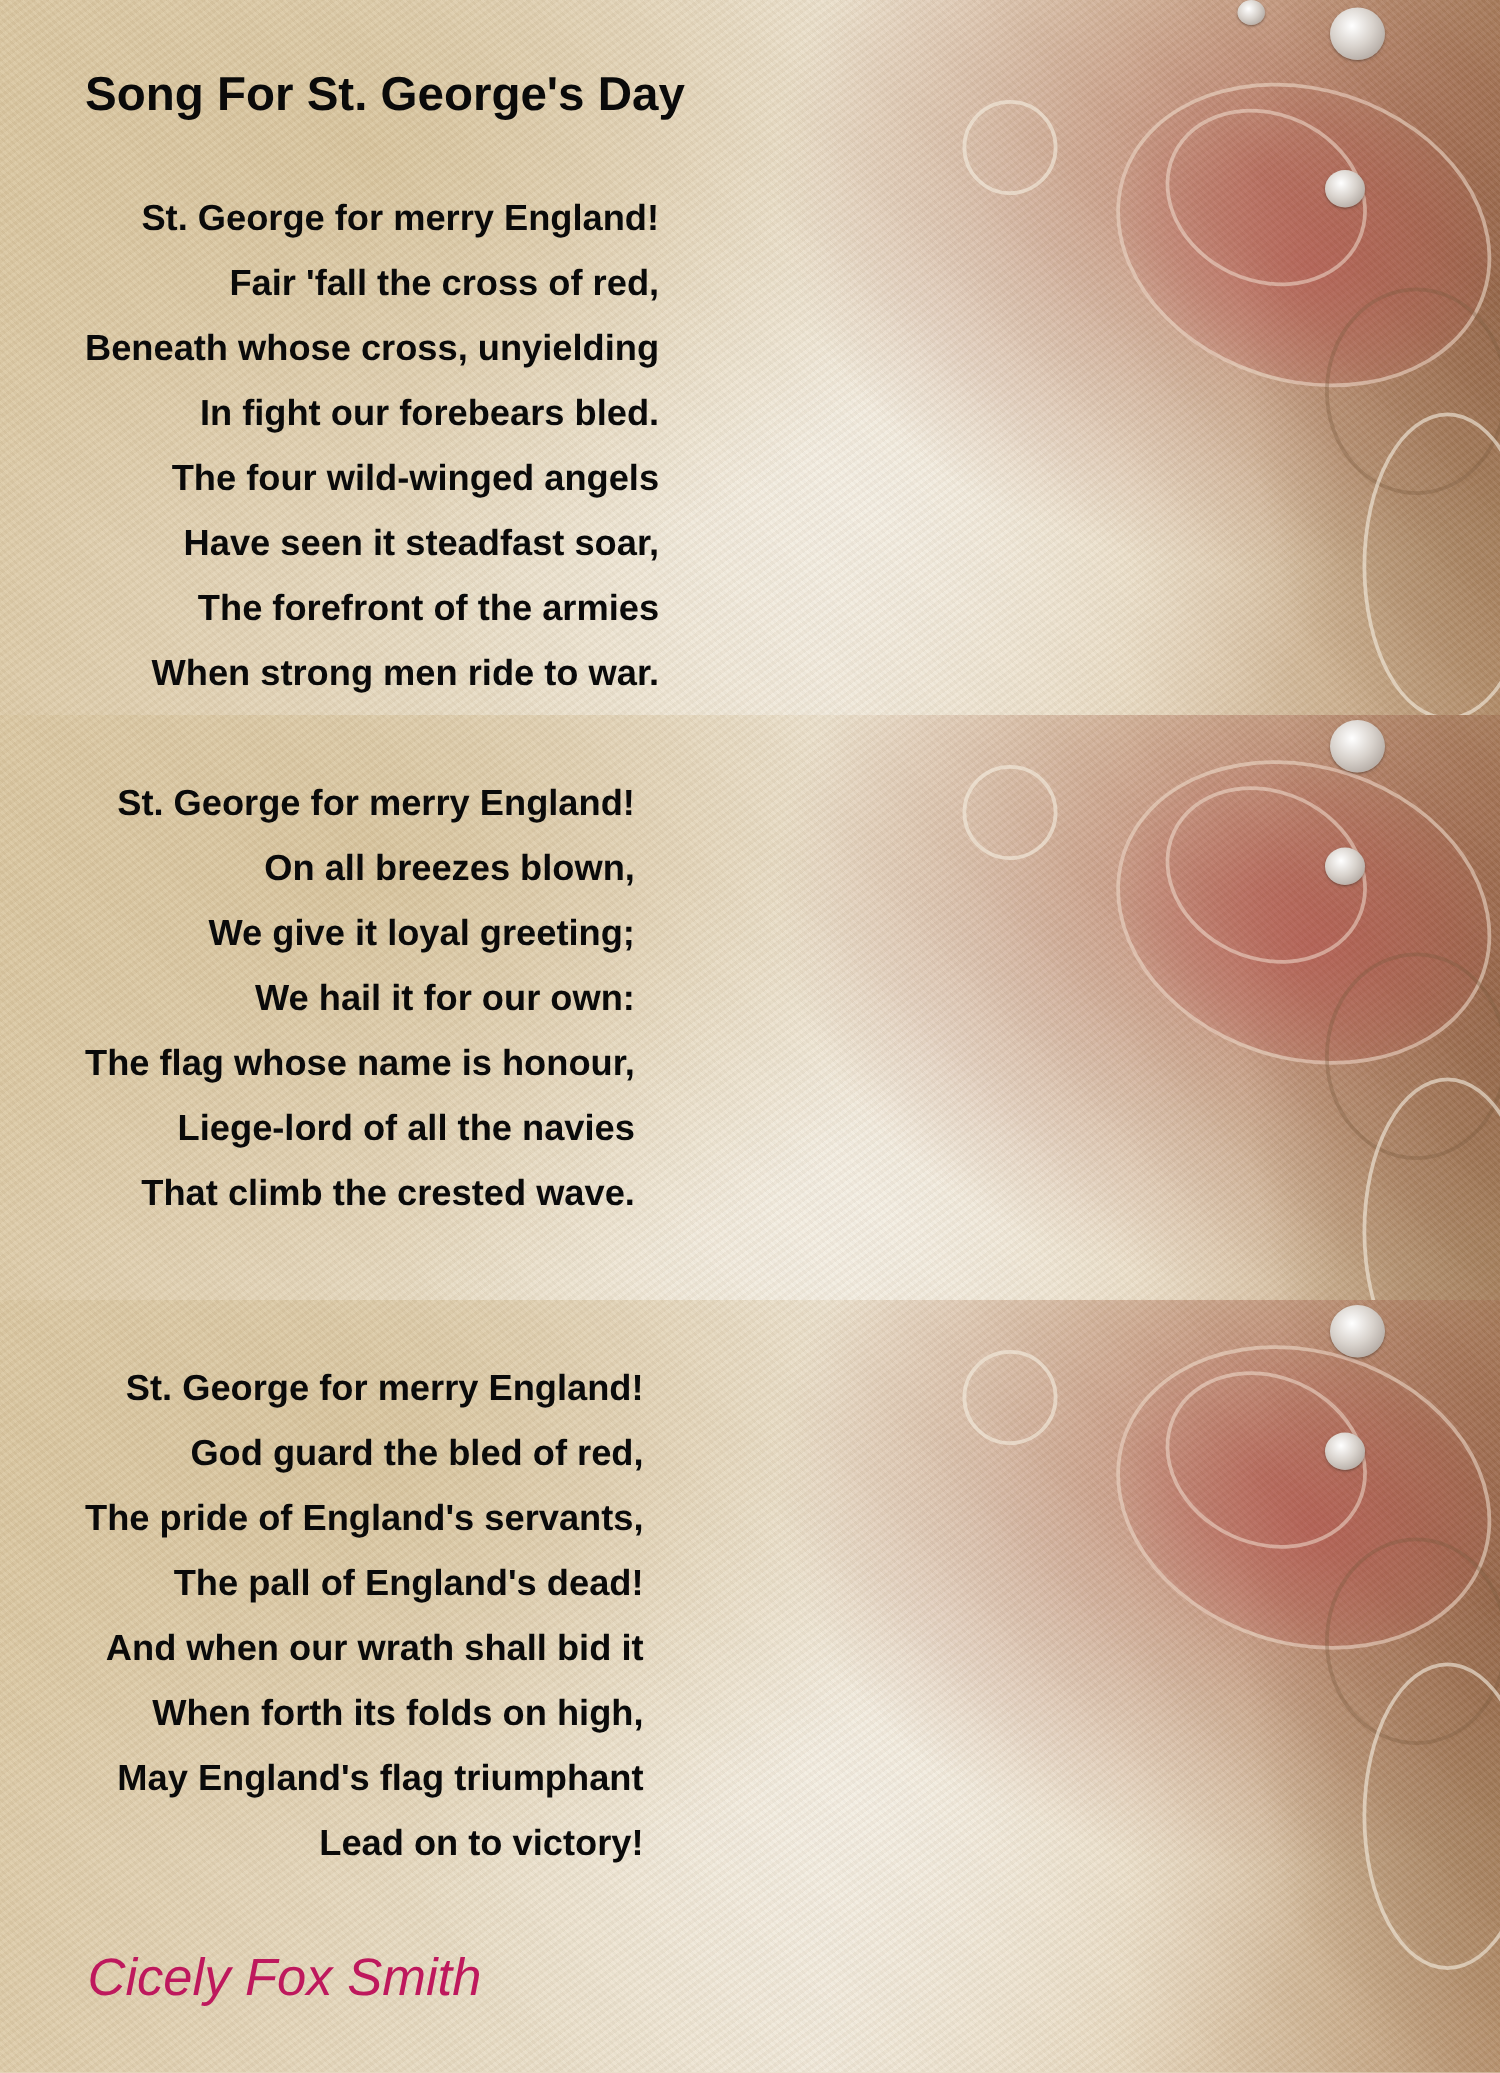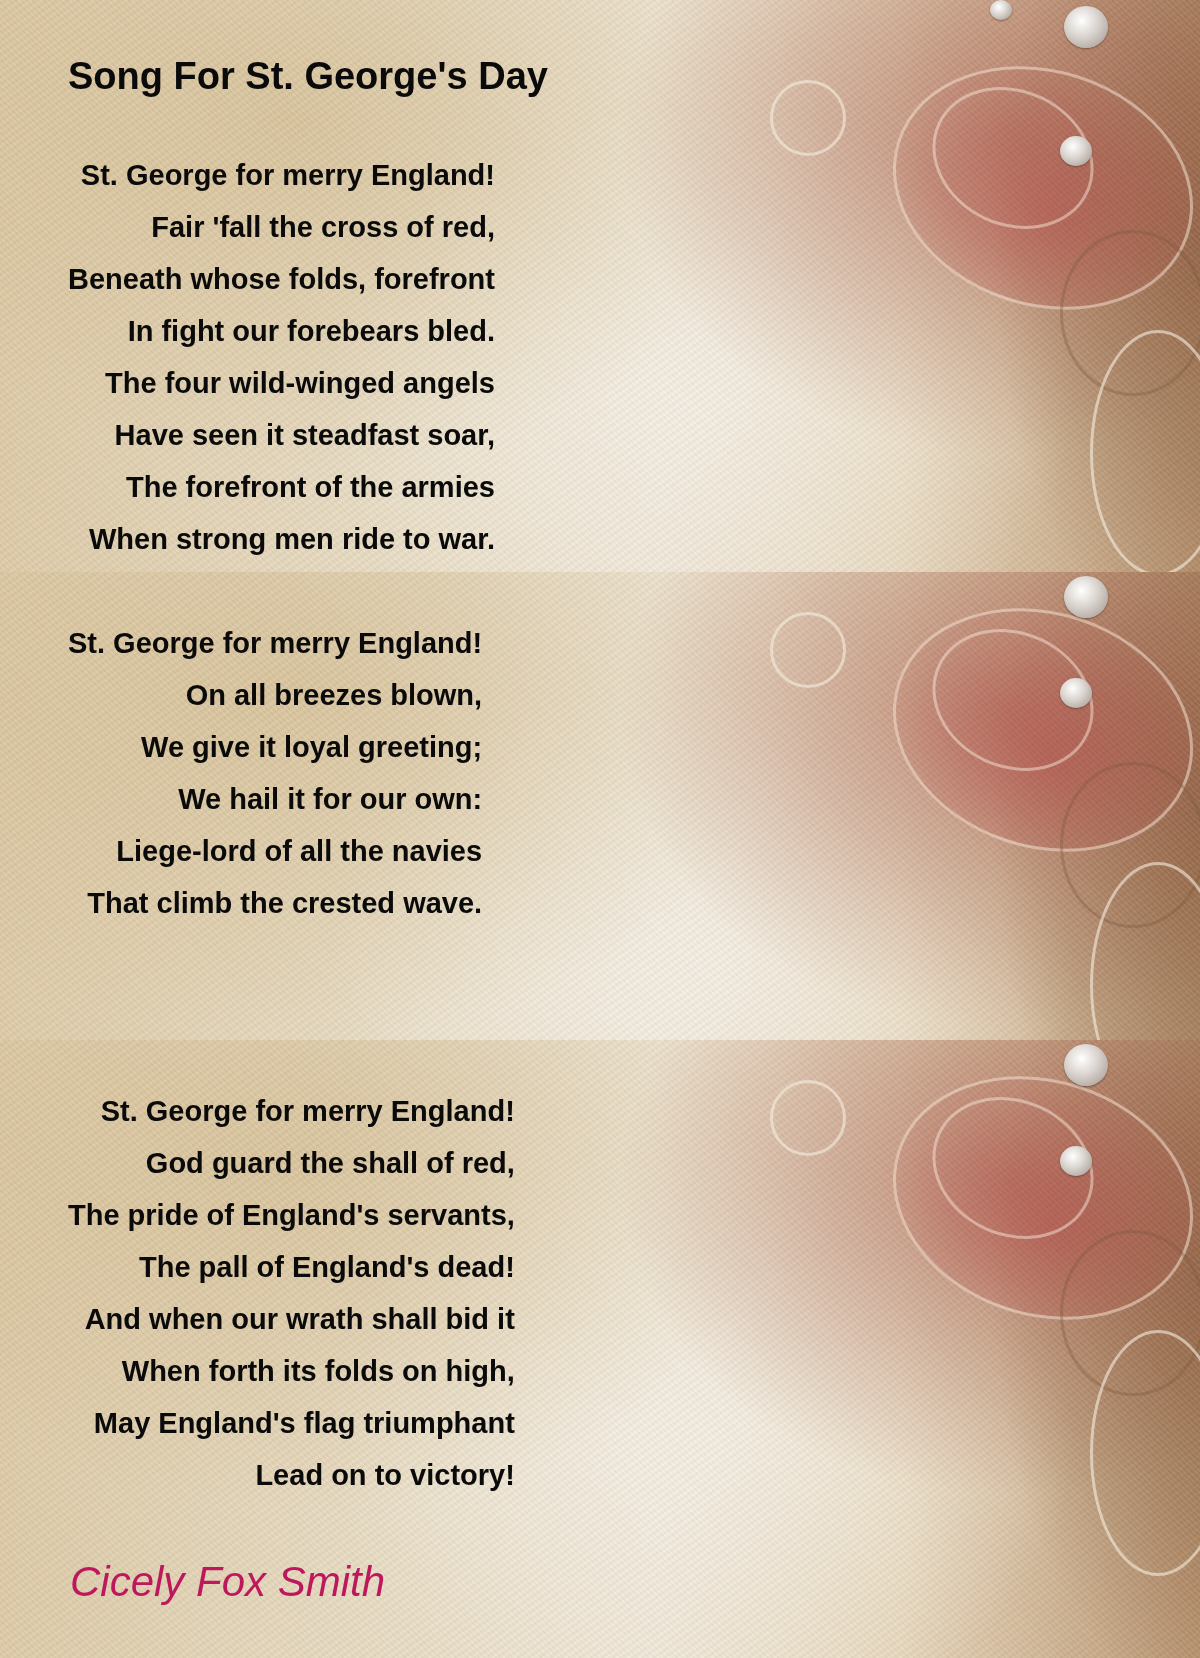--- a/index.html
+++ b/index.html
@@ -127,40 +127,41 @@
   <div class="pearl p1" style="top:4px;"></div>
   <div class="pearl p2" style="top:106px;"></div>
 </div>
 
 <div class="content">
   <h1 class="title">Song For St. George's Day</h1>
 
   <div class="stanza" style="top:149px;">
     <span class="line">St. George for merry England!</span>
     <span class="line">Fair 'fall the cross of red,</span>
-    <span class="line">Beneath whose folds, forefront</span>
+    <span class="line">Beneath whose cross, unyielding</span>
     <span class="line">In fight our forebears bled.</span>
     <span class="line">The four wild-winged angels</span>
     <span class="line">Have seen it steadfast soar,</span>
     <span class="line">The forefront of the armies</span>
     <span class="line">When strong men ride to war.</span>
   </div>
 
   <div class="stanza" style="top:617px;">
     <span class="line">St. George for merry England!</span>
     <span class="line">On all breezes blown,</span>
     <span class="line">We give it loyal greeting;</span>
     <span class="line">We hail it for our own:</span>
+    <span class="line">The flag whose name is honour,</span>
     <span class="line">Liege-lord of all the navies</span>
     <span class="line">That climb the crested wave.</span>
   </div>
 
   <div class="stanza" style="top:1085px;">
     <span class="line">St. George for merry England!</span>
-    <span class="line">God guard the shall of red,</span>
+    <span class="line">God guard the bled of red,</span>
     <span class="line">The pride of England's servants,</span>
     <span class="line">The pall of England's dead!</span>
     <span class="line">And when our wrath shall bid it</span>
     <span class="line">When forth its folds on high,</span>
     <span class="line">May England's flag triumphant</span>
     <span class="line">Lead on to victory!</span>
   </div>
 
   <div class="author">Cicely Fox Smith</div>
 </div>

